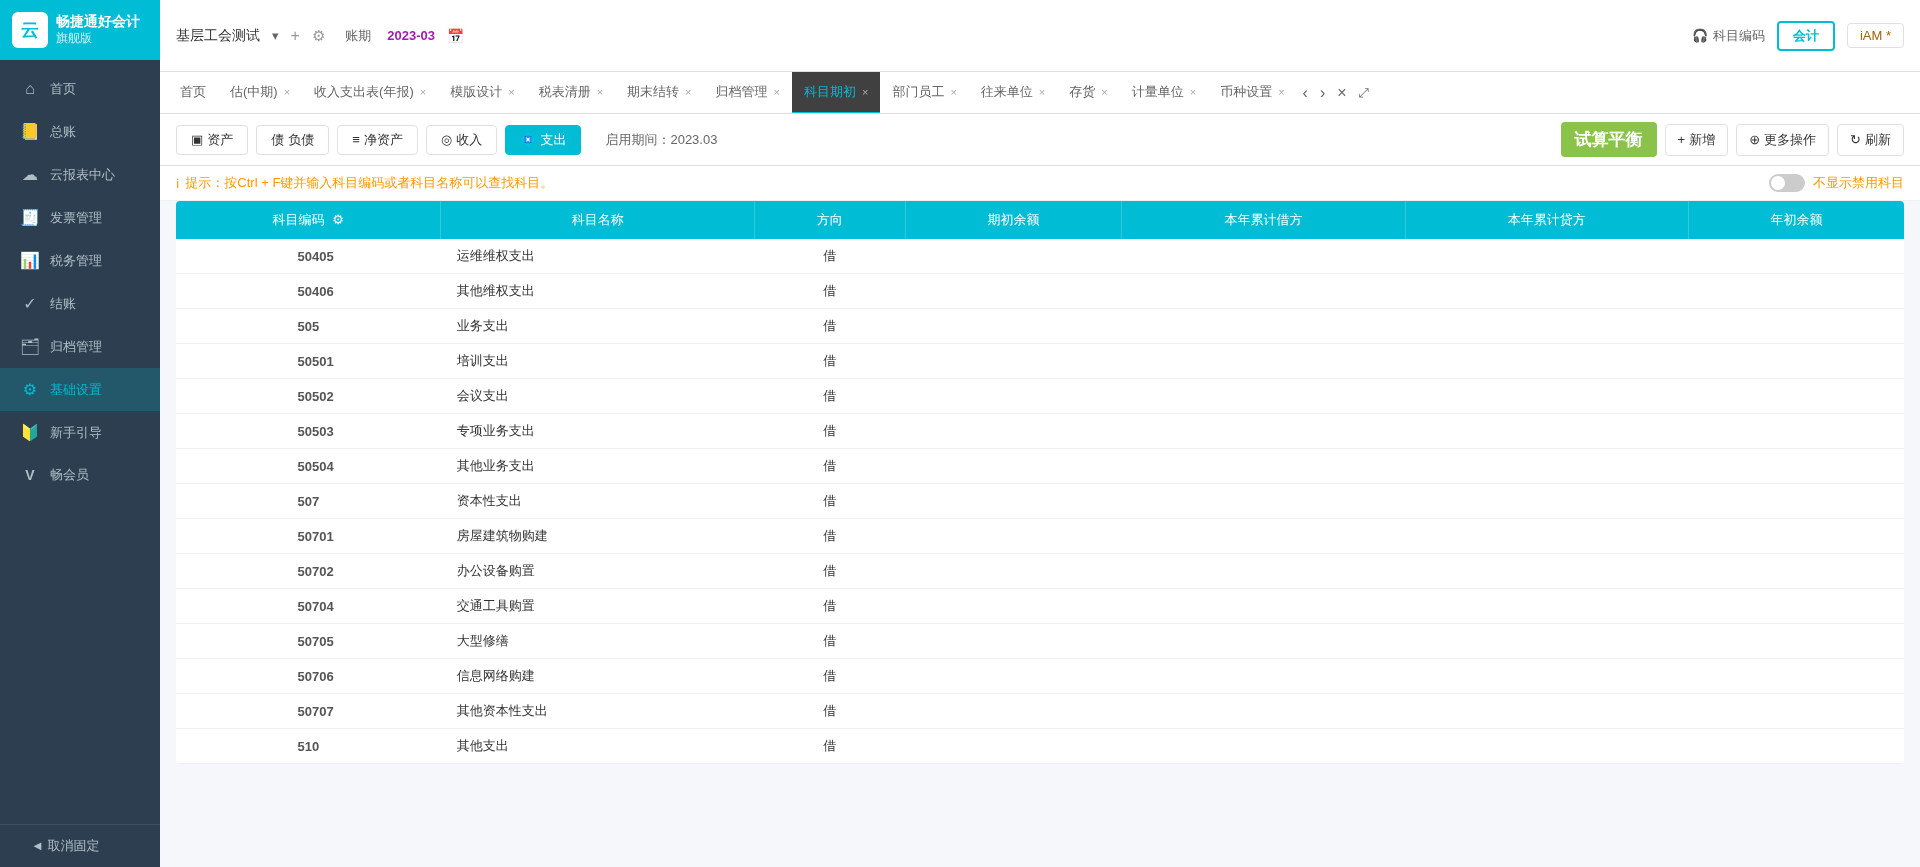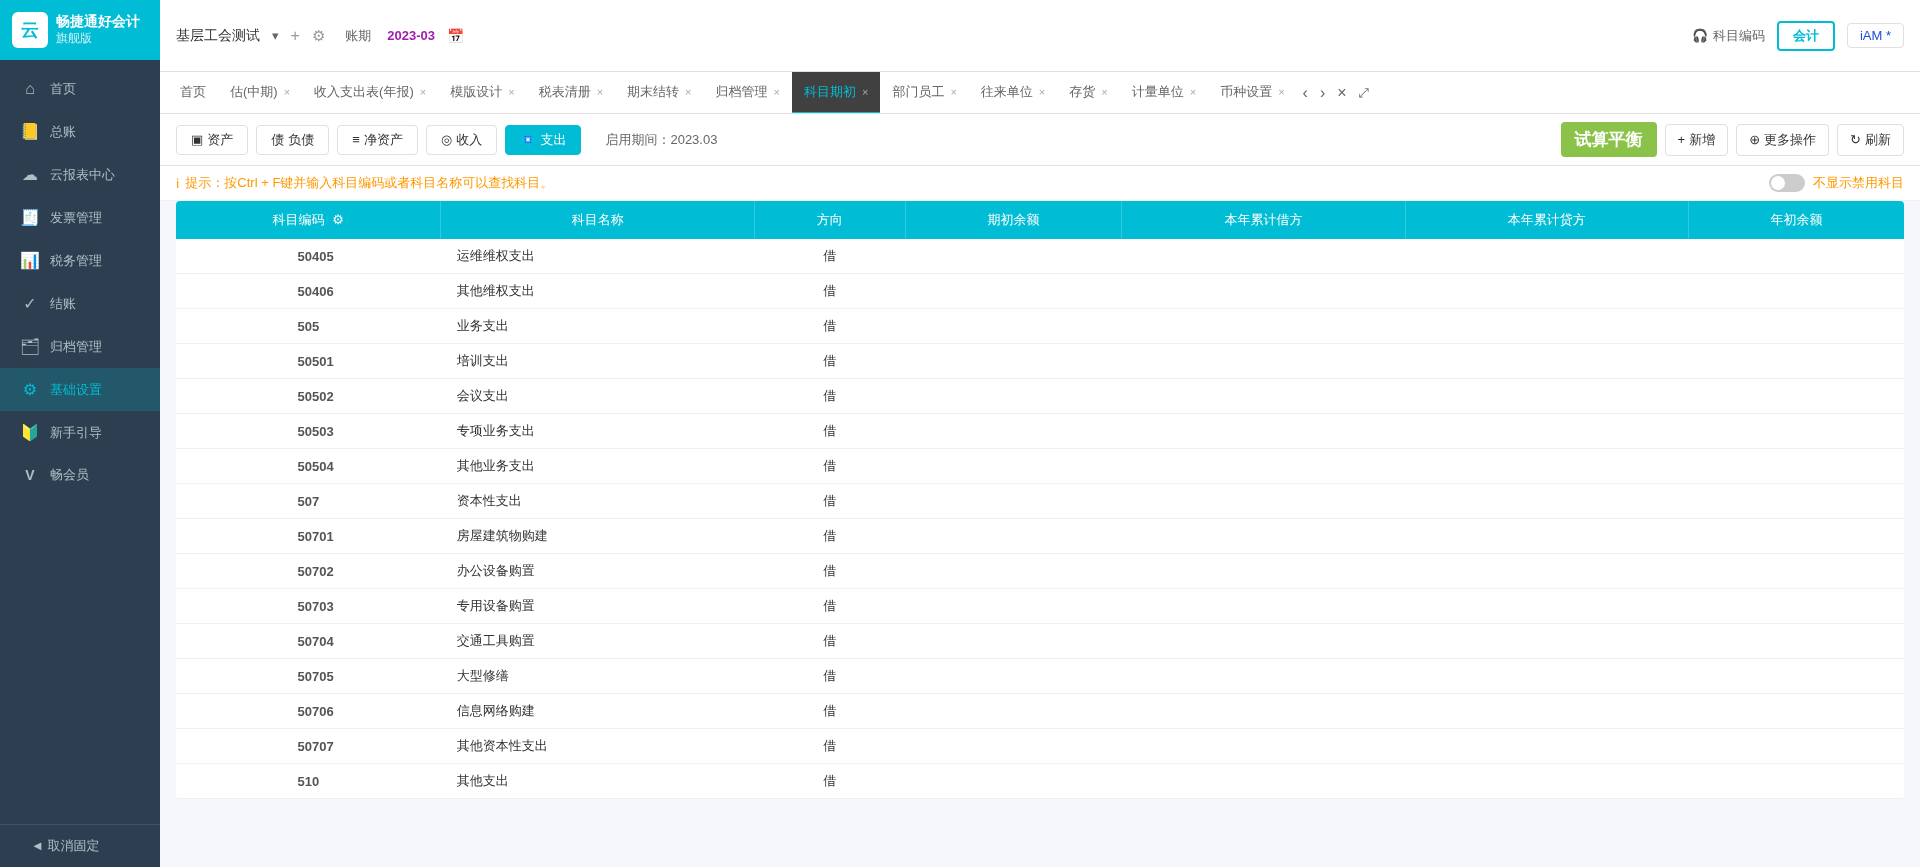--- a/index.html
+++ b/index.html
@@ -61,21 +61,21 @@
     .topbar-right { margin-left: auto; display: flex; align-items: center; gap: 12px; }
     .btn-service { color: #666; font-size: 13px; display: flex; align-items: center; gap: 4px; cursor: pointer; }
     .btn-account {
       border: 2px solid #00bcd4; color: #00bcd4;
       padding: 4px 14px; border-radius: 4px; font-size: 13px;
       background: white; cursor: pointer; font-weight: bold;
     }
     .iam-badge {
       background: white; border: 1px solid #e0e0e0;
       padding: 4px 12px; border-radius: 4px; font-size: 13px;
-      color: #1d4ed8;
+      color: #a16207;
     }
 
     
     .tabbar {
       background: white;
       border-bottom: 1px solid #e0e0e0;
       display: flex; align-items: center;
       padding: 0 8px;
       height: 42px;
       overflow: hidden;
@@ -480,29 +480,20 @@
             <tr>
       <td>&nbsp;&nbsp;&nbsp;&nbsp;50702</td>
       <td>办公设备购置</td>
       <td>借</td>
       <td></td>
       <td></td>
       <td></td>
       <td></td>
     </tr>
             <tr>
-      <td>&nbsp;&nbsp;&nbsp;&nbsp;50703</td>
-      <td>专用设备购置</td>
-      <td>借</td>
-      <td></td>
-      <td></td>
-      <td></td>
-      <td></td>
-    </tr>
-            <tr>
       <td>&nbsp;&nbsp;&nbsp;&nbsp;50704</td>
       <td>交通工具购置</td>
       <td>借</td>
       <td></td>
       <td></td>
       <td></td>
       <td></td>
     </tr>
             <tr>
       <td>&nbsp;&nbsp;&nbsp;&nbsp;50705</td>

